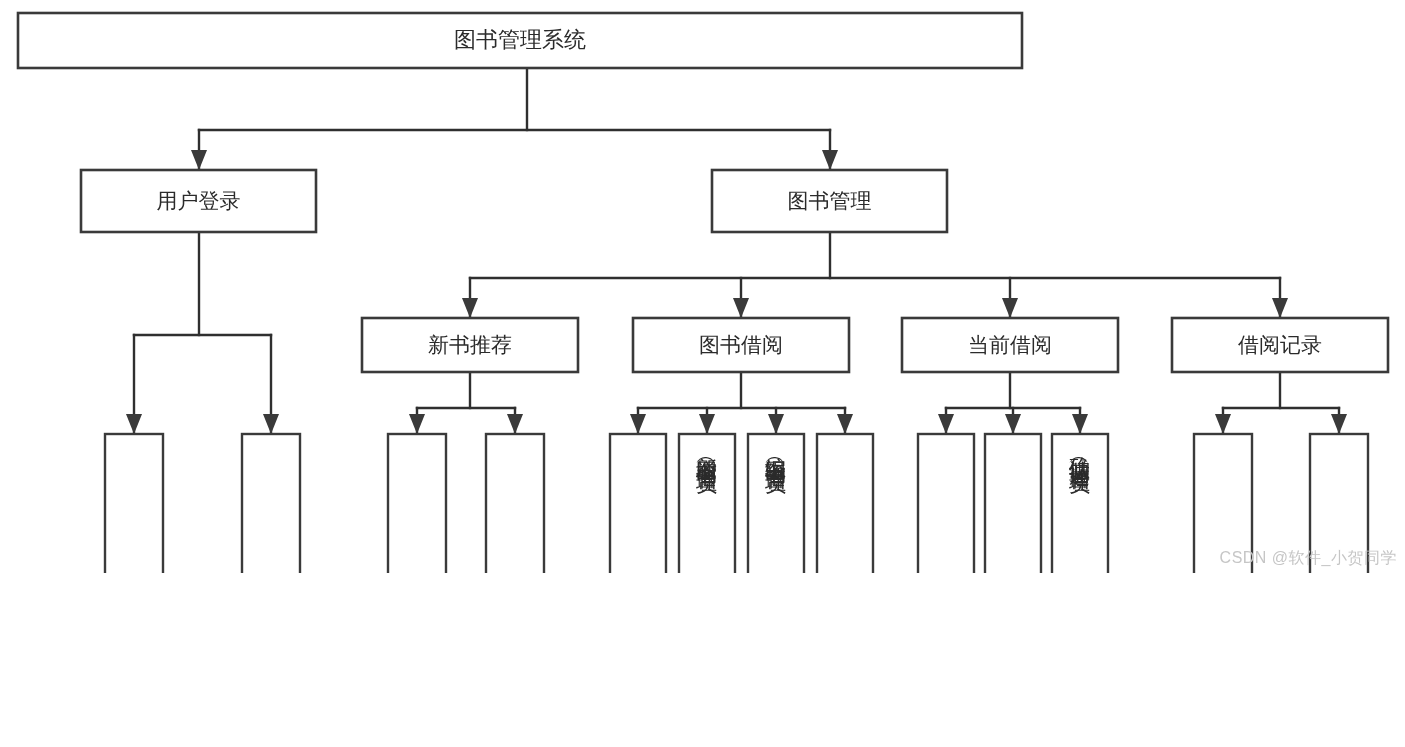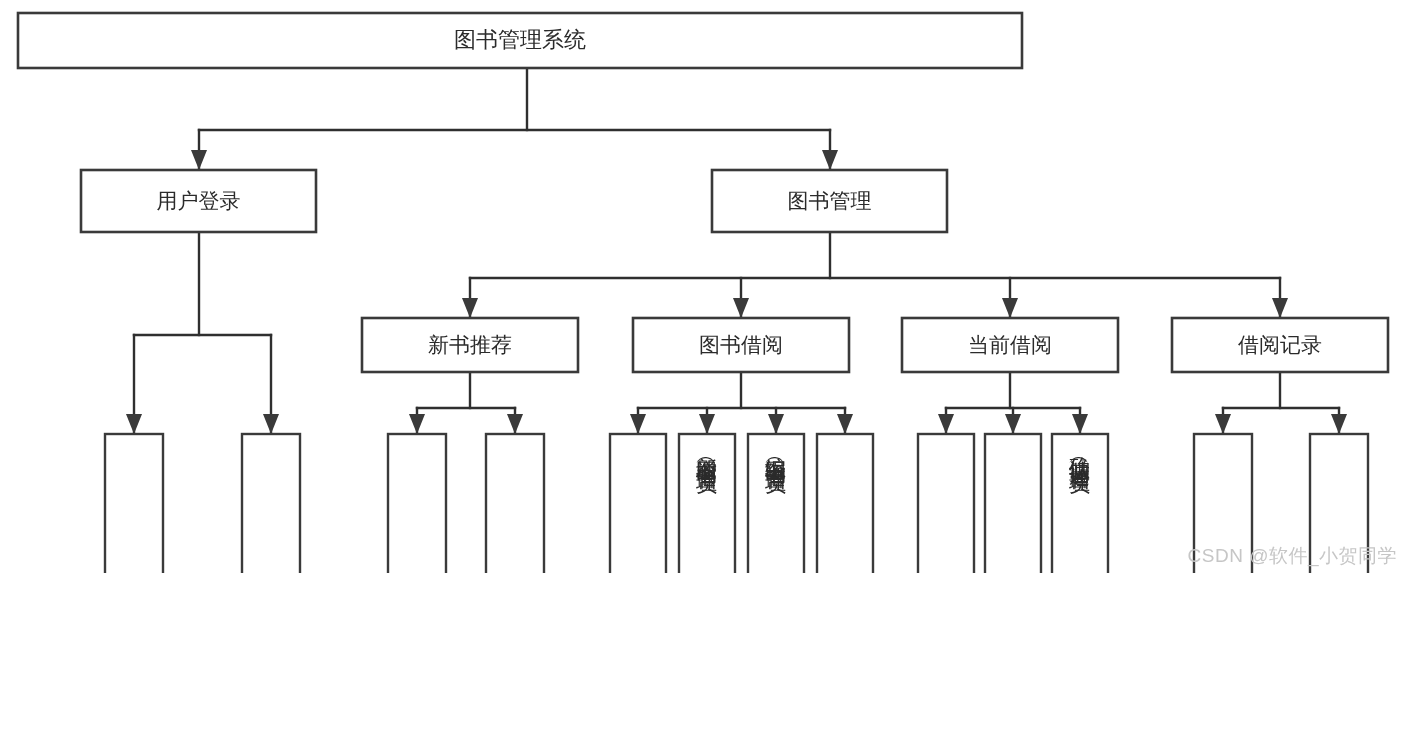--- a/index.html
+++ b/index.html
@@ -68,21 +68,21 @@
     line-height: 1;
     letter-spacing: 2.5px;
     color: #2b2b2b;
     white-space: nowrap;
   }
   .watermark {
     position: absolute;
     right: 8px;
     bottom: 4px;
     font-family: "Liberation Sans", "DejaVu Sans", sans-serif;
-    font-size: 19px;
+    font-size: 16px;
     color: #c6c6c6;
     letter-spacing: 0.5px;
     user-select: none;
     white-space: nowrap;
   }
 </style>
 </head>
 <body>
 
 <div id="diagram-root">

